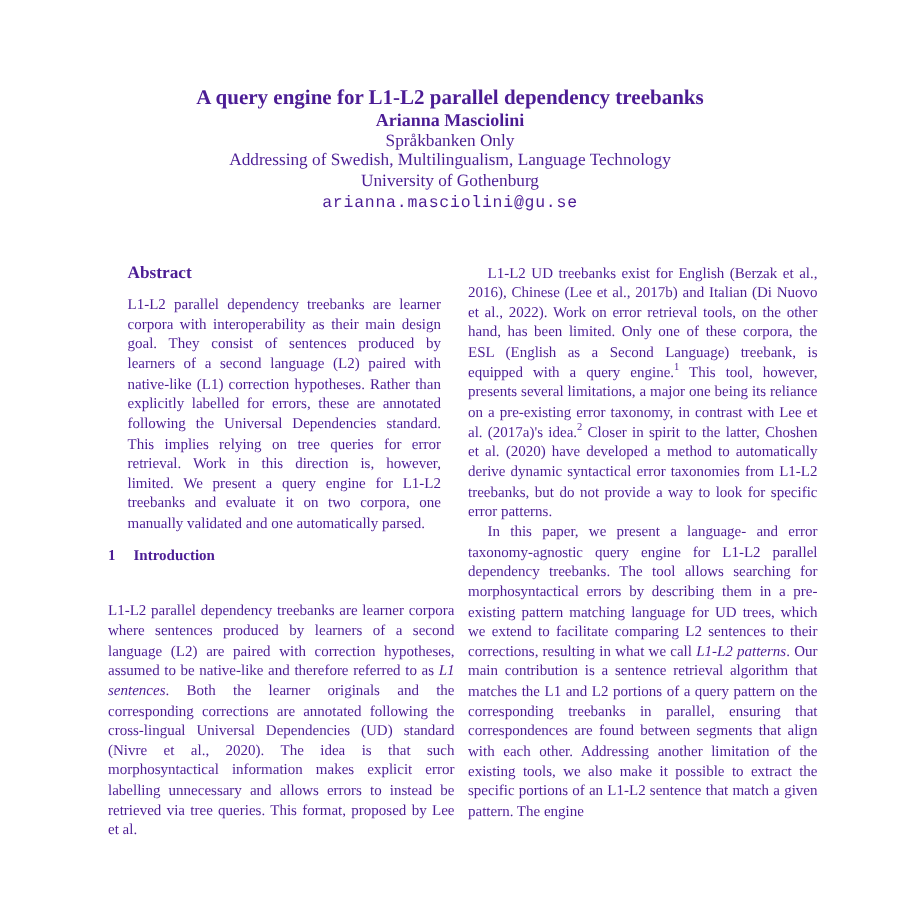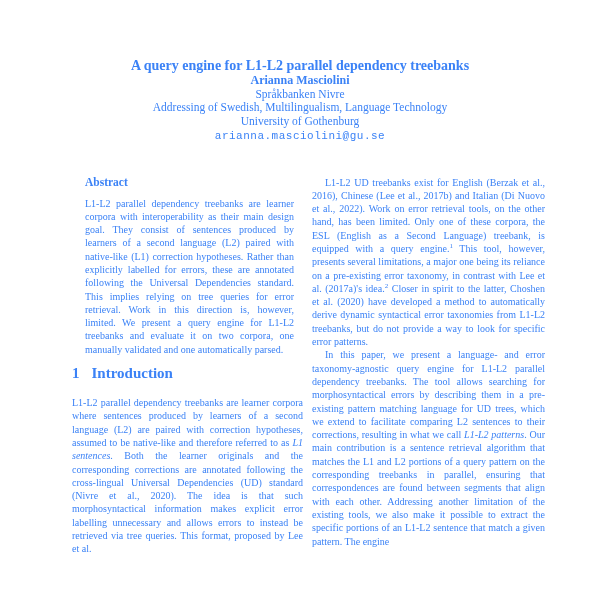--- a/index.html
+++ b/index.html
@@ -4,21 +4,21 @@
 <style>
   html, body { margin: 0; padding: 0; }
   body { background: #ffffff; }
   .page {
     position: relative;
     width: 600px;
     height: 600px;
     background: #ffffff;
     overflow: hidden;
     font-family: "Liberation Serif", "DejaVu Serif", serif;
-    color: #3b82f6;
+    color: #4c1d95;
   }
   .header { text-align: center; padding-top: 57px; }
   .title {
     font-size: 14px;
     font-weight: bold;
     line-height: 17px;
     margin: 0 60px;
   }
   .author-block { line-height: 13.5px; font-size: 11.5px; }
   .author-name { font-weight: bold; font-size: 12px; }
@@ -43,37 +43,37 @@
   }
   p.body-text {
     font-size: 10px;
     line-height: 13.3px;
     text-align: justify;
     margin: 0;
   }
   p.indented { text-indent: 13px; }
   .section-heading {
     font-weight: bold;
-    font-size: 15px;
-    margin: 9px 0 14px 0;
+    font-size: 10px;
+    margin: 9px 0 25px 0;
   }
   .section-number { display: inline-block; margin-right: 12px; }
   .italic { font-style: italic; }
   sup { font-size: 7px; line-height: 0; }
 </style>
 </head>
 <body>
 
 <div class="page">
 
   <div class="header">
     <div class="title">A query engine for L1-L2 parallel dependency treebanks</div>
     <div class="author-block">
       <div class="author-name">Arianna Masciolini</div>
-      <div>Språkbanken Nivre</div>
+      <div>Språkbanken Only</div>
       <div>Addressing of Swedish, Multilingualism, Language Technology</div>
       <div>University of Gothenburg</div>
       <div class="email">arianna.masciolini@gu.se</div>
     </div>
   </div>
 
   <div class="columns">
 
     <div class="col-left">
       <div class="abstract-block">

